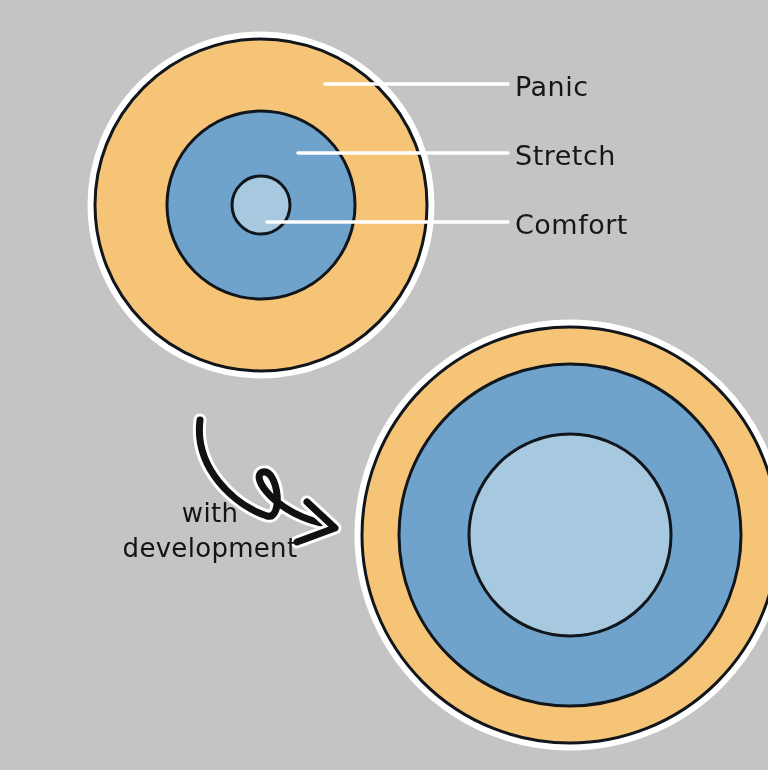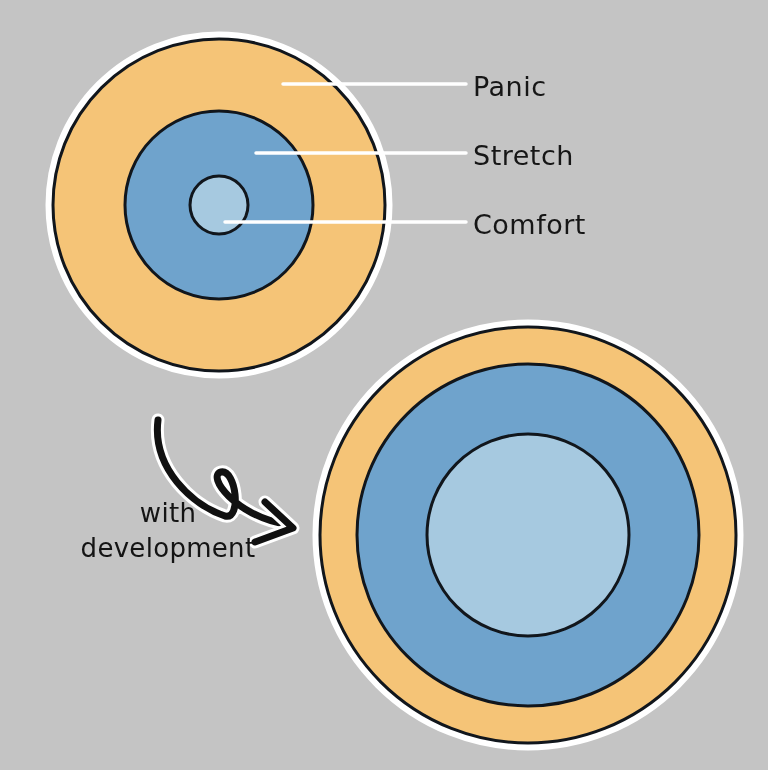--- a/index.html
+++ b/index.html
@@ -10,20 +10,21 @@
   body {
     width: 768px;
     height: 770px;
     overflow: hidden;
     font-family: "DejaVu Sans", sans-serif;
   }
   #diagram-root {
     position: relative;
     width: 663px;
     height: 770px;
+    margin-left: 42px;
   }
   #diagram-svg {
     position: absolute;
     top: 0;
     left: 0;
     display: block;
   }
   .zone-label {
     font-family: "DejaVu Sans", sans-serif;
     font-size: 27px;

